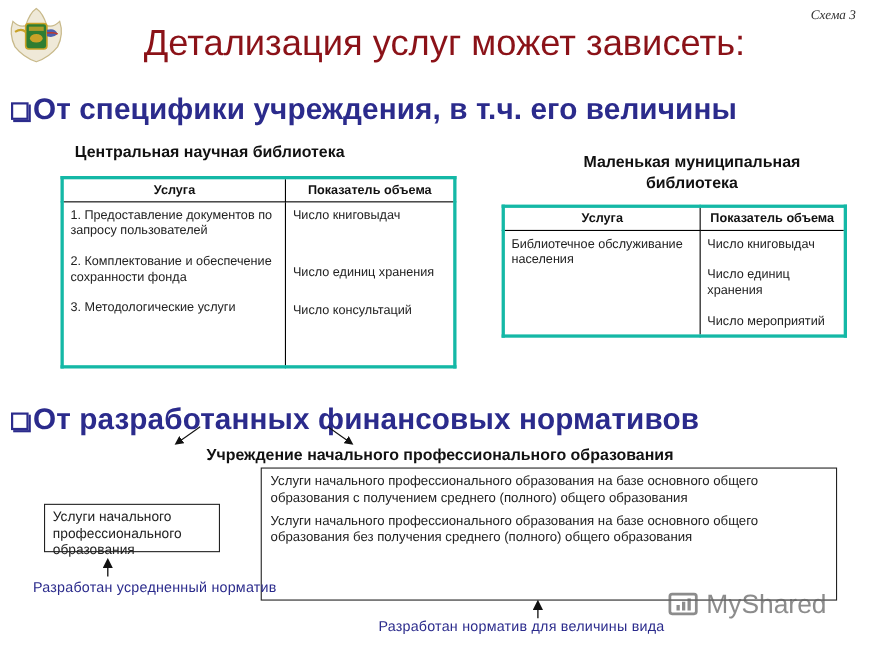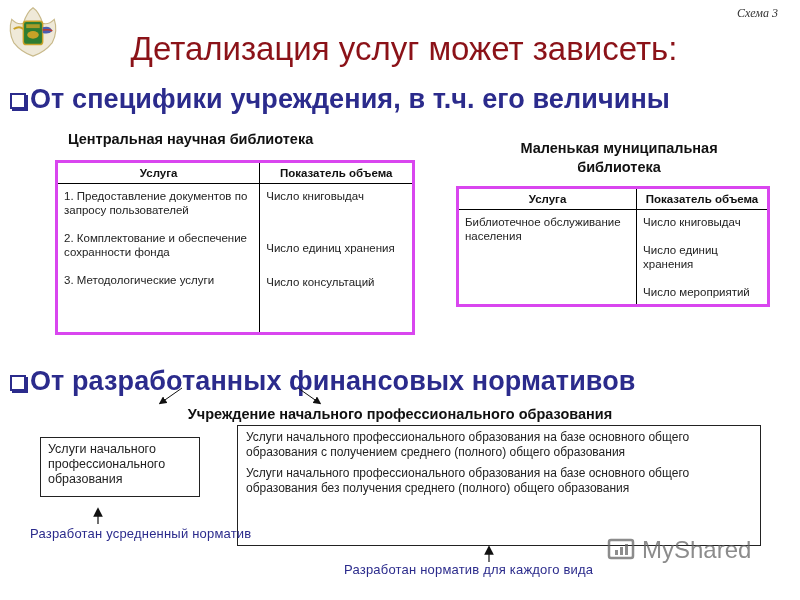--- a/index.html
+++ b/index.html
@@ -1,47 +1,47 @@
 <!DOCTYPE html>
 <html><head>
 <meta charset="utf-8">
 <style>
   * { box-sizing: border-box; margin: 0; padding: 0; }
   html, body { width: 800px; height: 600px; background: #ffffff; overflow: hidden; }
   body { position: relative; font-family: "Liberation Sans", sans-serif; color: #000; }
 
   .emblem { position: absolute; left: 4px; top: 2px; width: 58px; height: 58px; }
   .slide-num { position: absolute; right: 22px; top: 6px; font-family: "Liberation Serif", serif; font-style: italic; font-size: 12px; color: #333; }
-  .title { position: absolute; left: 0; width: 800px; top: 20px; text-align: center; font-size: 33px; color: #8b1218; padding-left: 8px; margin-top: 10px; }
+  .title { position: absolute; left: 0; width: 800px; top: 20px; text-align: center; font-size: 33px; color: #8b1218; padding-left: 8px; }
 
   .section-head { position: absolute; left: 10px; font-size: 27px; font-weight: bold; color: #2b2b8c; display: flex; align-items: center; white-space: nowrap; letter-spacing: 0.1px; }
   .bullet-box { display: inline-block; width: 16px; height: 16px; border: 2px solid #2b2b8c; margin-right: 4px; margin-top: 3px; box-shadow: 2px 2px 0 #2b2b8c; background: #fff; }
   .sec1 { top: 84px; }
   .sec2 { top: 366px; }
 
   .caption { position: absolute; font-size: 14.5px; font-weight: bold; text-align: center; color: #111; line-height: 19px; }
   .cap-left { left: 68px; top: 130px; }
-  .cap-right { left: 488px; top: 139px; width: 262px; }
+  .cap-right { left: 498px; top: 139px; width: 262px; }
   .cap-center { left: 0; width: 800px; top: 405px; }
 
-  table.svc { position: absolute; border-collapse: collapse; border: 3px solid #d946ef; font-size: 11.5px; color: #222; }
+  table.svc { position: absolute; border-collapse: collapse; border: 3px solid #14b8a6; font-size: 11.5px; color: #222; }
   table.svc th { border: 1px solid #000; font-weight: bold; text-align: center; padding: 4px 3px; font-size: 11.5px; color: #111; }
   table.svc td { border: 1px solid #000; vertical-align: top; padding: 5px 6px; line-height: 14px; }
   table.svc td p { margin-bottom: 14px; }
   table.svc td p:last-child { margin-bottom: 0; }
   .t1 { left: 55px; top: 160px; width: 360px; }
   .t1 .c1 { width: 205px; }
   .t1 .c2 { width: 155px; }
   .t2 { left: 456px; top: 186px; width: 314px; }
   .t2 .c1 { width: 181px; }
   .t2 .c2 { width: 133px; }
   .t2 td p { margin-bottom: 4px; }
 
   .box { position: absolute; border: 1px solid #222; font-size: 12.5px; color: #222; line-height: 15px; background: #fff; }
-  .box-left { left: 40px; top: 437px; width: 160px; height: 60px; padding: 4px 7px; }
+  .box-left { left: 40px; top: 458px; width: 160px; height: 44px; padding: 4px 7px; }
   .box-right { left: 237px; top: 425px; width: 524px; height: 121px; padding: 4px 8px; font-size: 12px; line-height: 15px; }
   .box-right p { margin-bottom: 6px; }
 
   .note { position: absolute; color: #2b2b8c; font-size: 13px; line-height: 17px; letter-spacing: 0.2px; }
   .note-left { left: 30px; top: 525px; }
   .note-right { left: 344px; top: 561px; }
 
   .arrows { position: absolute; left: 0; top: 0; width: 800px; height: 600px; pointer-events: none; }
 
   .watermark { position: absolute; left: 606px; top: 536px; display: flex; align-items: flex-start; color: #666; font-size: 24px; opacity: 0.75; }
@@ -129,21 +129,21 @@
 
 <div class="box box-right">
   <p>Услуги начального профессионального образования на базе основного общего образования с получением среднего (полного) общего образования</p>
   <p>Услуги начального профессионального образования на базе основного общего образования без получения среднего (полного) общего образования</p>
 </div>
 
 <div class="note note-left">
   <span>Разработан усредненный норматив</span>
 </div>
 <div class="note note-right">
-  <span>Разработан норматив для каждого вида</span>
+  <span>Разработан норматив для величины вида</span>
 </div>
 
 <svg class="arrows" viewBox="0 0 800 600">
   <defs>
     <marker id="ah" markerWidth="8" markerHeight="8" refX="4" refY="4" orient="auto">
       <path d="M0,0 L8,4 L0,8 Z" fill="#111"></path>
     </marker>
   </defs>
   <line x1="182" y1="388" x2="162" y2="402" stroke="#111" stroke-width="1" marker-end="url(#ah)"></line>
   <line x1="298" y1="388" x2="318" y2="402" stroke="#111" stroke-width="1" marker-end="url(#ah)"></line>

